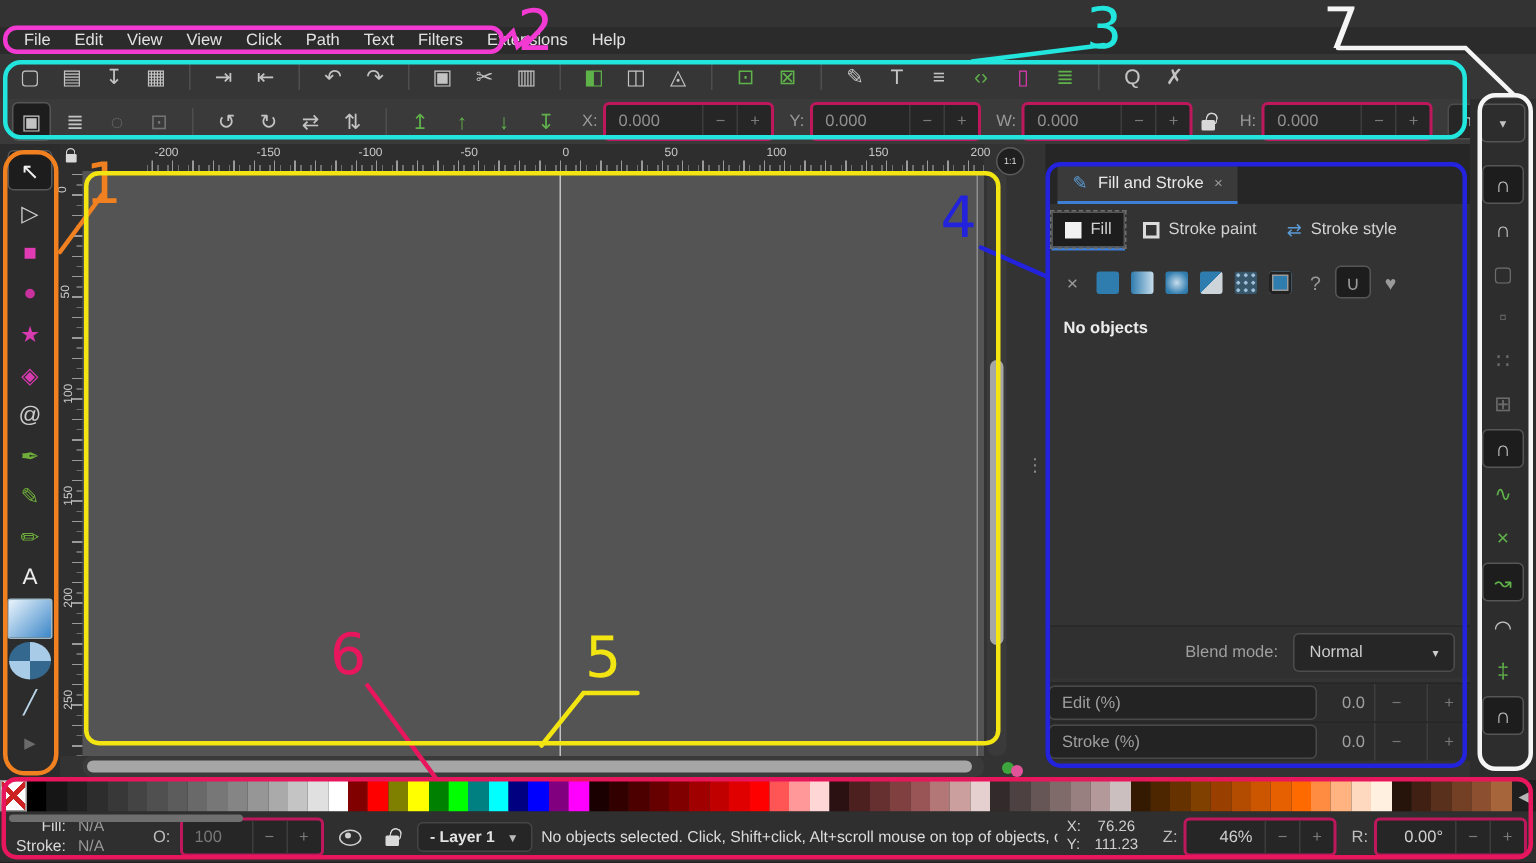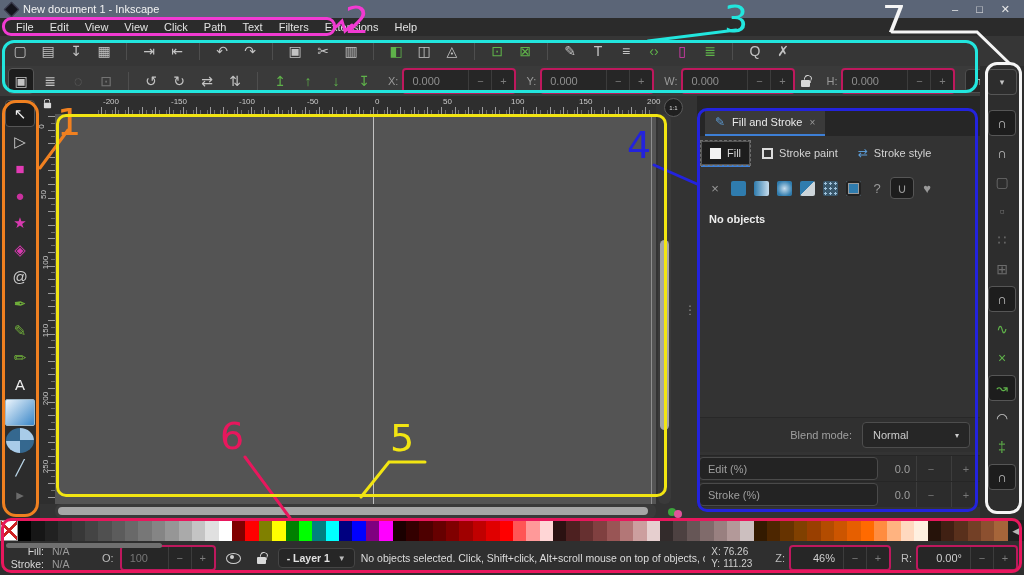--- a/index.html
+++ b/index.html
@@ -100,44 +100,35 @@
   
   .statusbar{position:absolute;left:0;right:0;top:541px;bottom:0;background:#2f2f2f;display:flex;align-items:center;padding:0 6px;gap:6px;}
   .fsblock{display:grid;grid-template-columns:38px 40px;column-gap:8px;font-size:10.5px;line-height:13px;}
   .fsblock .lab{text-align:right;color:#d8d8d8;} .fsblock .val{color:#9a9a9a;}
   .oslabel{color:#bdbdbd;margin-left:4px;}
   .ospin .val{min-width:30px;color:#777;}
   .layerdrop{display:flex;align-items:center;gap:8px;background:#262626;border:1px solid #454545;border-radius:4px;padding:3px 8px;font-weight:bold;font-size:10.5px;color:#e2e2e2;flex:none;}
   .layerdrop .arr{font-size:8px;color:#bbb;}
   .msg{flex:1;color:#dcdcdc;font-size:10.5px;white-space:nowrap;overflow:hidden;}
   .xyblock{display:grid;grid-template-columns:12px 42px;font-size:10px;line-height:12px;color:#cfcfcf;}
-  .xyblock .xv{text-align:left;}
+  .xyblock .xv{text-align:center;}
   .zr{display:flex;align-items:center;}
   .zr .zl{color:#bdbdbd;margin:0 4px;}
   .zr .spin .val{min-width:36px;text-align:right;color:#d0d0d0;}
   
   #annotations{position:absolute;inset:0;z-index:60;pointer-events:none;}
   .ann-rect{position:absolute;border:3px solid;box-sizing:border-box;}
   .ann-num{position:absolute;font-family:"DejaVu Sans",sans-serif;font-size:38px;line-height:1;}
   #connectors{position:absolute;inset:0;width:100%;height:100%;}
 </style>
 </head>
 <body>
 
 <div id="app">
 
-  <div class="titlebar">
-    <span class="logo"></span>
-    <span>New document 1 - Inkscape</span>
-    <span class="winbtns">
-      <span>–</span>
-      <span>□</span>
-      <span>✕</span>
-    </span>
-  </div>
 
   <div class="menubar">
       <span class="mi">File</span>
       <span class="mi">Edit</span>
       <span class="mi">View</span>
       <span class="mi">View</span>
       <span class="mi">Click</span>
       <span class="mi">Path</span>
       <span class="mi">Text</span>
       <span class="mi">Filters</span>

